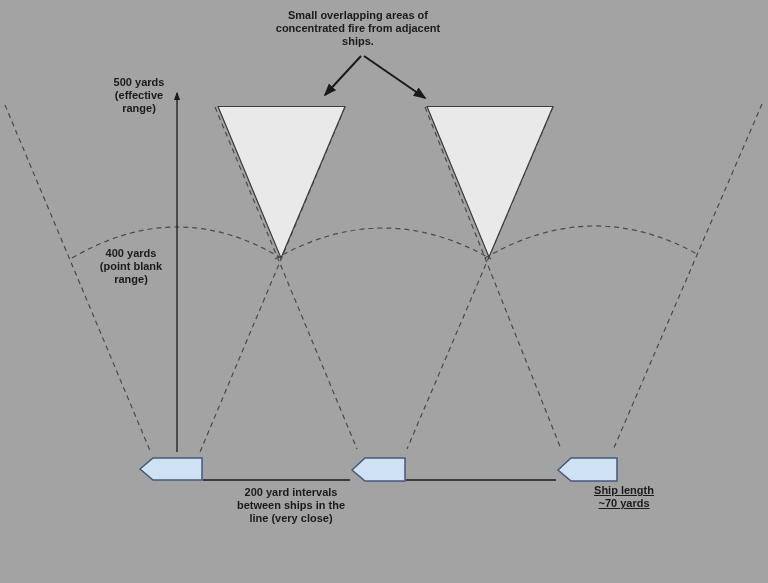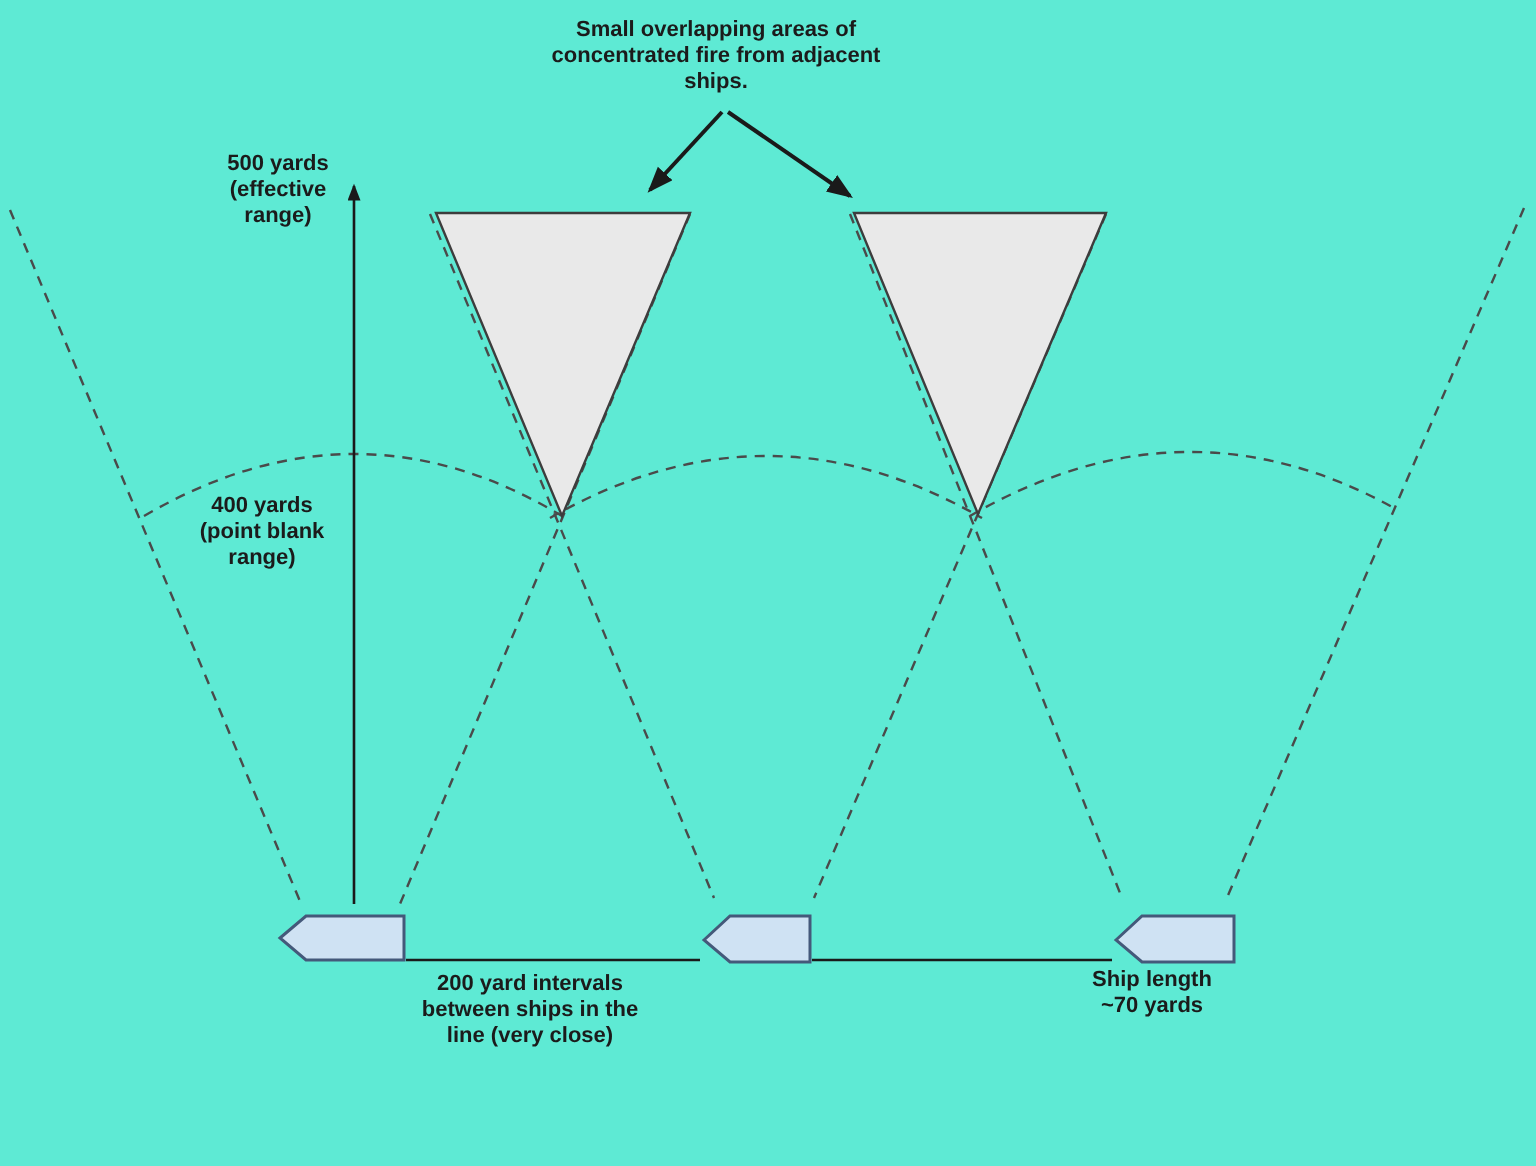--- a/index.html
+++ b/index.html
@@ -1,39 +1,39 @@
 <!DOCTYPE html>
 <html><head>
 <meta charset="utf-8">
 <style>
   html,body{margin:0;padding:0;background:#ffffff;}
   #stage{
     position:relative;
     width:768px;height:583px;
-    background:#5eead4;
+    background:#a3a3a3;
     overflow:hidden;
     font-family:"Liberation Sans",sans-serif;
   }
   #diagram-svg{position:absolute;left:0;top:0;}
   .lbl{
     position:absolute;
     transform:translateX(-50%);
     text-align:center;
     font-weight:bold;
     font-size:11px;
     line-height:13px;
     color:#1b1b1b;
     white-space:pre-line;
     letter-spacing:0;
   }
   #lbl-overlap{left:358px;top:9px;}
   #lbl-effective{left:139px;top:76px;text-align:center;}
   #lbl-pointblank{left:131px;top:247px;}
-  #lbl-interval{left:265px;top:486px;}
-  #lbl-shiplength{left:576px;top:484px;}
+  #lbl-interval{left:291px;top:486px;}
+  #lbl-shiplength{left:624px;top:484px;text-decoration:underline;}
 </style>
 </head>
 <body>
 
 <div id="stage">
 
   <svg id="diagram-svg" width="768" height="583" viewBox="0 0 768 583">
     <defs>
       <marker id="ah" markerWidth="8" markerHeight="6" refX="5.6" refY="2.5" orient="auto">
         <path d="M0,0 L6.5,2.5 L0,5 Z" fill="#1a1a1a"></path>

